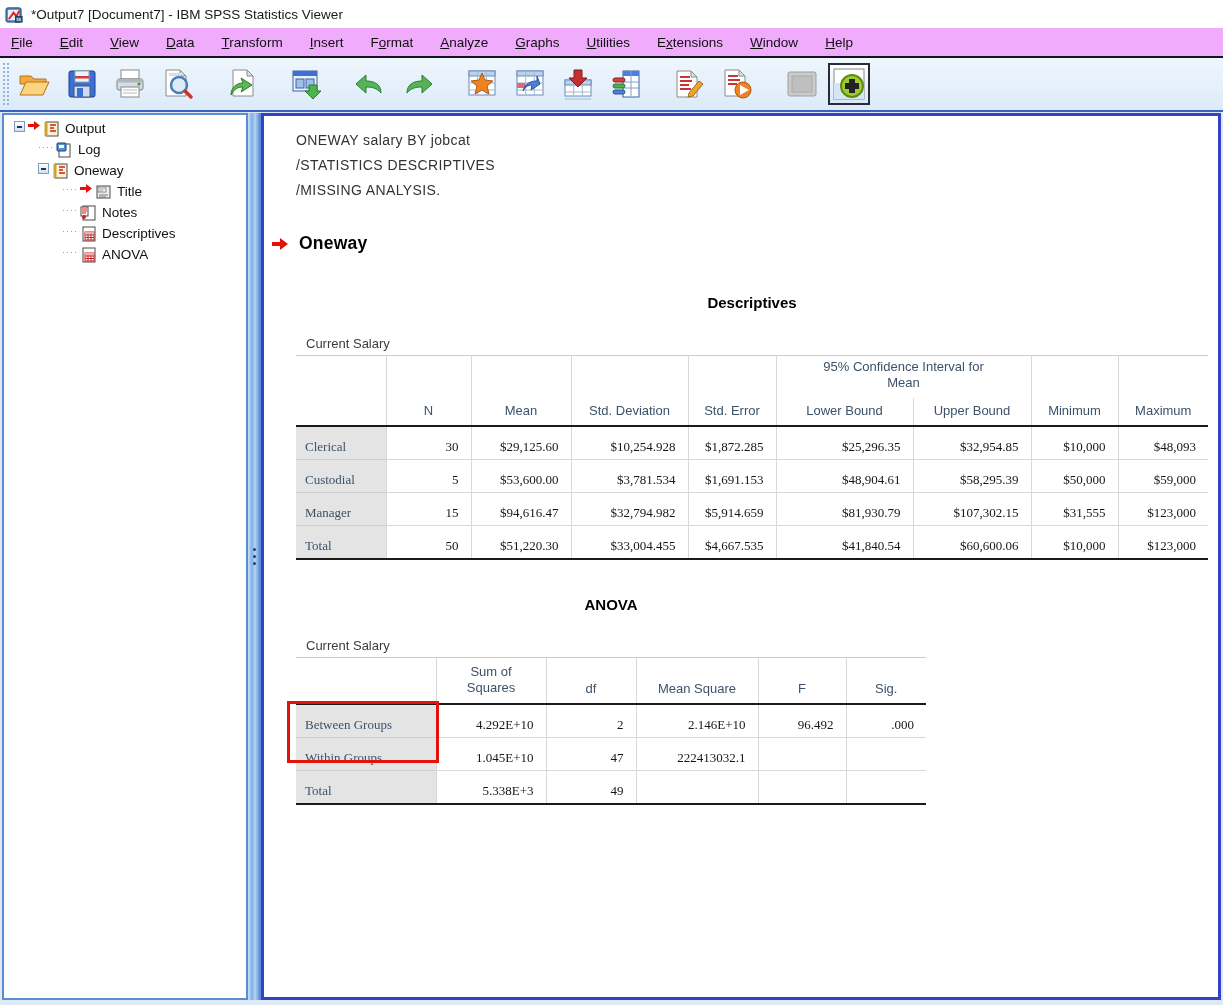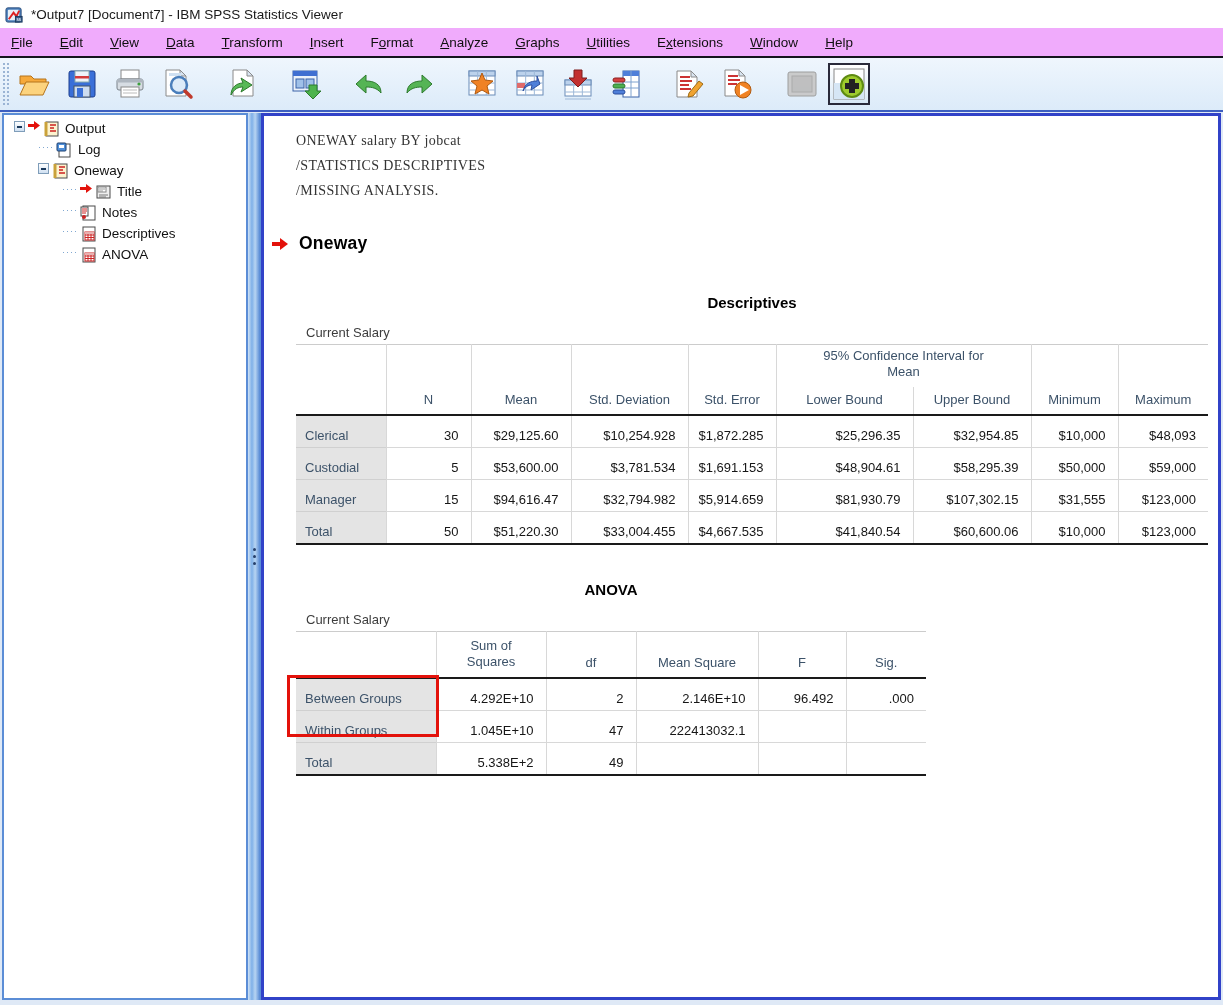--- a/index.html
+++ b/index.html
@@ -38,34 +38,34 @@
   
   .tree-row { display:flex; height:21px; font-size:13.5px; color:#111; white-space:nowrap; }
   .tree-row .spacer { display:inline-block; height:1px; }
   .expander { width:11px; height:11px; border:1px solid #7f9db9; background:linear-gradient(#fff,#cfe0f2); position:relative; margin-right:3px; flex:0 0 auto; }
   .expander::after { content:""; position:absolute; left:2px; top:4px; width:5px; height:1.6px; background:#1b3a5c; }
   .red-arrow { margin-right:3px; flex:0 0 auto; }
   .tree-icon { width:17px; height:17px; margin-right:5px; flex:0 0 auto; }
   .dots { color:#6f9ccb; font-size:9px; letter-spacing:1px; margin-right:2px; }
 
   
-  .syntax { font-family:Liberation Serif, serif; font-size:14px; line-height:25px; color:#333; letter-spacing:.4px; }
+  .syntax { font-family:Liberation Sans, sans-serif; font-size:14px; line-height:25px; color:#333; letter-spacing:.4px; }
   .section-heading { display:flex; align-items:center; margin:30px 0 0 -24px; }
   .section-heading .hd { font-size:17.5px; font-weight:bold; color:#000; margin-left:8px; letter-spacing:.2px; }
 
   .outblock { margin-top:40px; }
   .tbl-title { font-size:15px; font-weight:bold; color:#000; text-align:center; }
-  .tbl-caption { font-size:13px; color:#3d3d3d; margin:14px 0 4px 10px; }
+  .tbl-caption { font-size:13px; color:#3d3d3d; margin:25px 0 4px 10px; }
 
   table.spss { border-collapse:collapse; table-layout:fixed; font-size:13px; margin-left:0; border-top:1px solid #cccccc; }
   table.spss th { font-weight:normal; color:#3c5269; text-align:center; vertical-align:bottom; padding:3px 6px 7px 6px; }
   table.spss thead tr { border-bottom:none; }
   table.spss thead { border-bottom:2px solid #1a1a1a; }
   table.spss tbody { border-bottom:2px solid #1a1a1a; }
-  table.spss td { border-top:1px solid #d8d8d8; padding:12px 12px 4px 6px; text-align:right; color:#161616; height:27px; }
+  table.spss td { border-top:1px solid #d8d8d8; padding:12px 12px 4px 6px; text-align:right; color:#161616; height:27px;font-family:Liberation Serif, serif; }
   table.spss tbody tr:first-child td { border-top:none; }
   table.spss td.rowlabel { background:#e4e4e4; color:#3c5269; text-align:left; padding-left:9px; border-top:1px solid #d0d0d0; }
   table.spss .vline { border-left:1px solid #d8d8d8; }
   .anova-wrap { position:relative; width:630px; }
   .hl-box { position:absolute; border:3px solid #e3120b; pointer-events:none; }
 
   .desc-title { width:912px; }
   .anova-title { width:630px; }
 </style>
 </head>
@@ -475,21 +475,21 @@
                 <tr>
                   <td class="rowlabel">Within Groups</td>
                   <td class="vline">1.045E+10</td>
                   <td class="vline">47</td>
                   <td class="vline">222413032.1</td>
                   <td class="vline"></td>
                   <td class="vline"></td>
                 </tr>
                 <tr>
                   <td class="rowlabel">Total</td>
-                  <td class="vline">5.338E+2</td>
+                  <td class="vline">5.338E+3</td>
                   <td class="vline">49</td>
                   <td class="vline"></td>
                   <td class="vline"></td>
                   <td class="vline"></td>
                 </tr>
               </tbody>
           </table>
           <div class="hl-box" style="left:-9px; top:44px; width:152px; height:62px;"></div>
         </div>
       </div>

